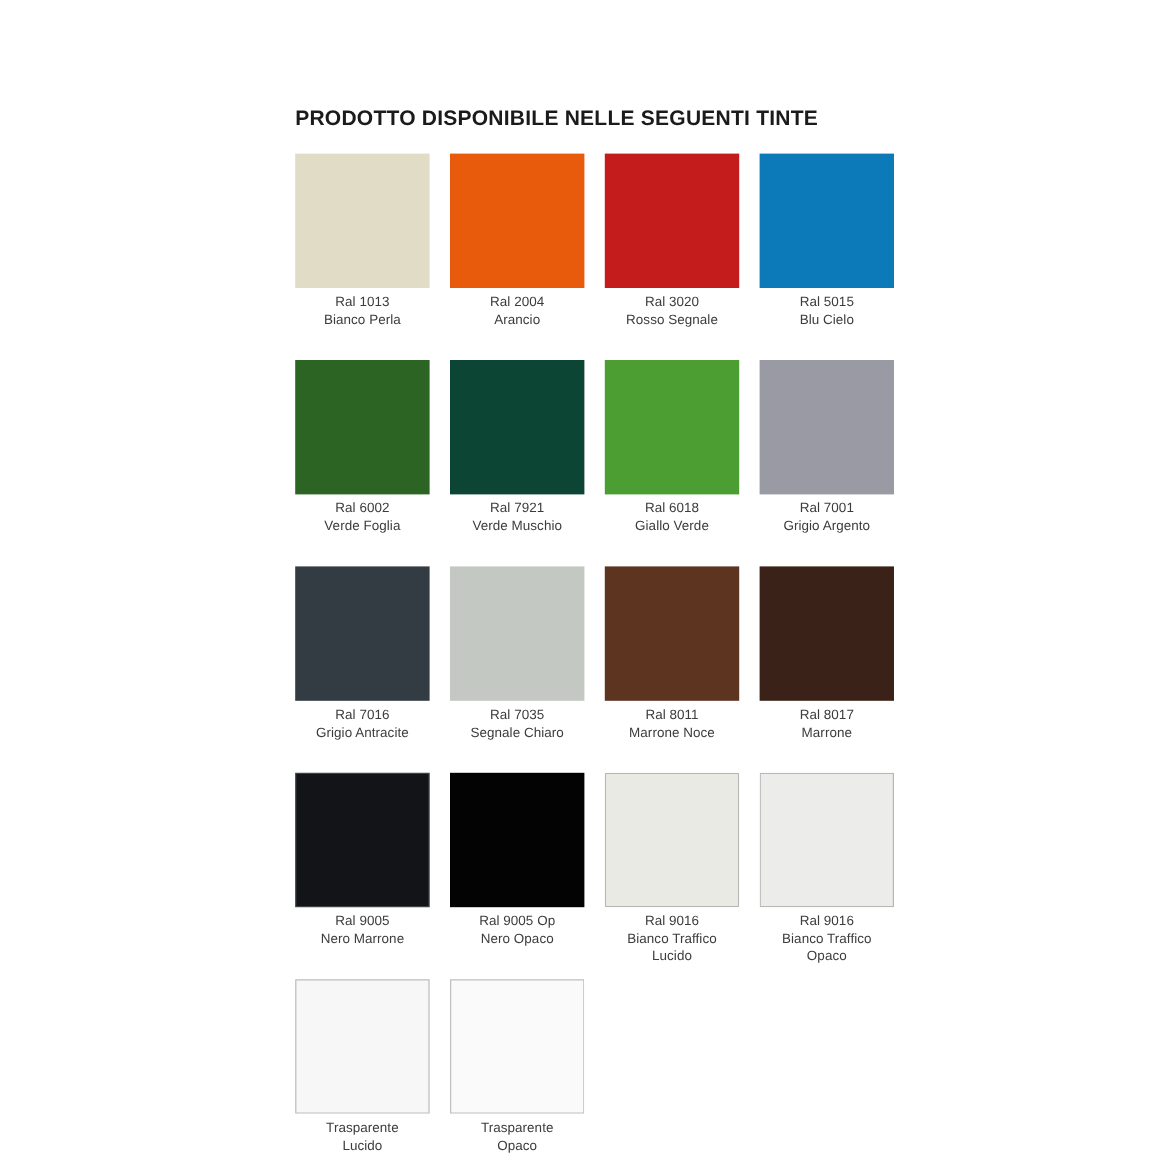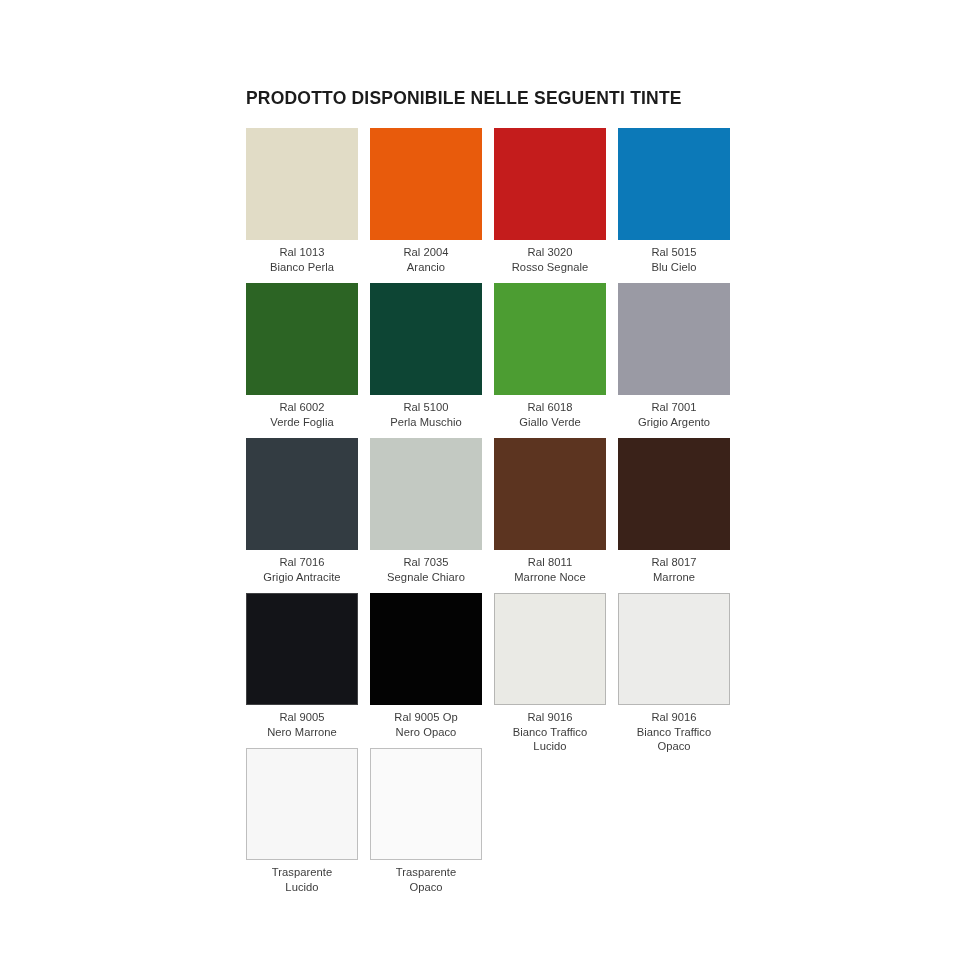--- a/index.html
+++ b/index.html
@@ -33,20 +33,21 @@
     color: #1b1b1b;
     white-space: nowrap;
     margin-bottom: 19px;
   }
 
   #swatch-grid {
     display: grid;
     grid-template-columns: repeat(4, 112px);
     column-gap: 12px;
     row-gap: 0px;
+    gap: 17px;
   }
 
   .swatch-cell {
     width: 112px;
     height: 155px;
     display: flex;
     flex-direction: column;
     align-items: center;
   }
 
@@ -116,22 +117,22 @@
         <div class="swatch-cell">
           <div class="swatch-chip" style="background-color: rgb(44, 100, 36);"></div>
           <div class="swatch-caption">
             <span class="caption-line">Ral 6002</span>
             <span class="caption-line">Verde Foglia</span>
           </div>
         </div>
         <div class="swatch-cell">
           <div class="swatch-chip" style="background-color: rgb(13, 69, 52);"></div>
           <div class="swatch-caption">
-            <span class="caption-line">Ral 5100</span>
-            <span class="caption-line">Perla Muschio</span>
+            <span class="caption-line">Ral 7921</span>
+            <span class="caption-line">Verde Muschio</span>
           </div>
         </div>
         <div class="swatch-cell">
           <div class="swatch-chip" style="background-color: rgb(76, 157, 50);"></div>
           <div class="swatch-caption">
             <span class="caption-line">Ral 6018</span>
             <span class="caption-line">Giallo Verde</span>
           </div>
         </div>
         <div class="swatch-cell">

